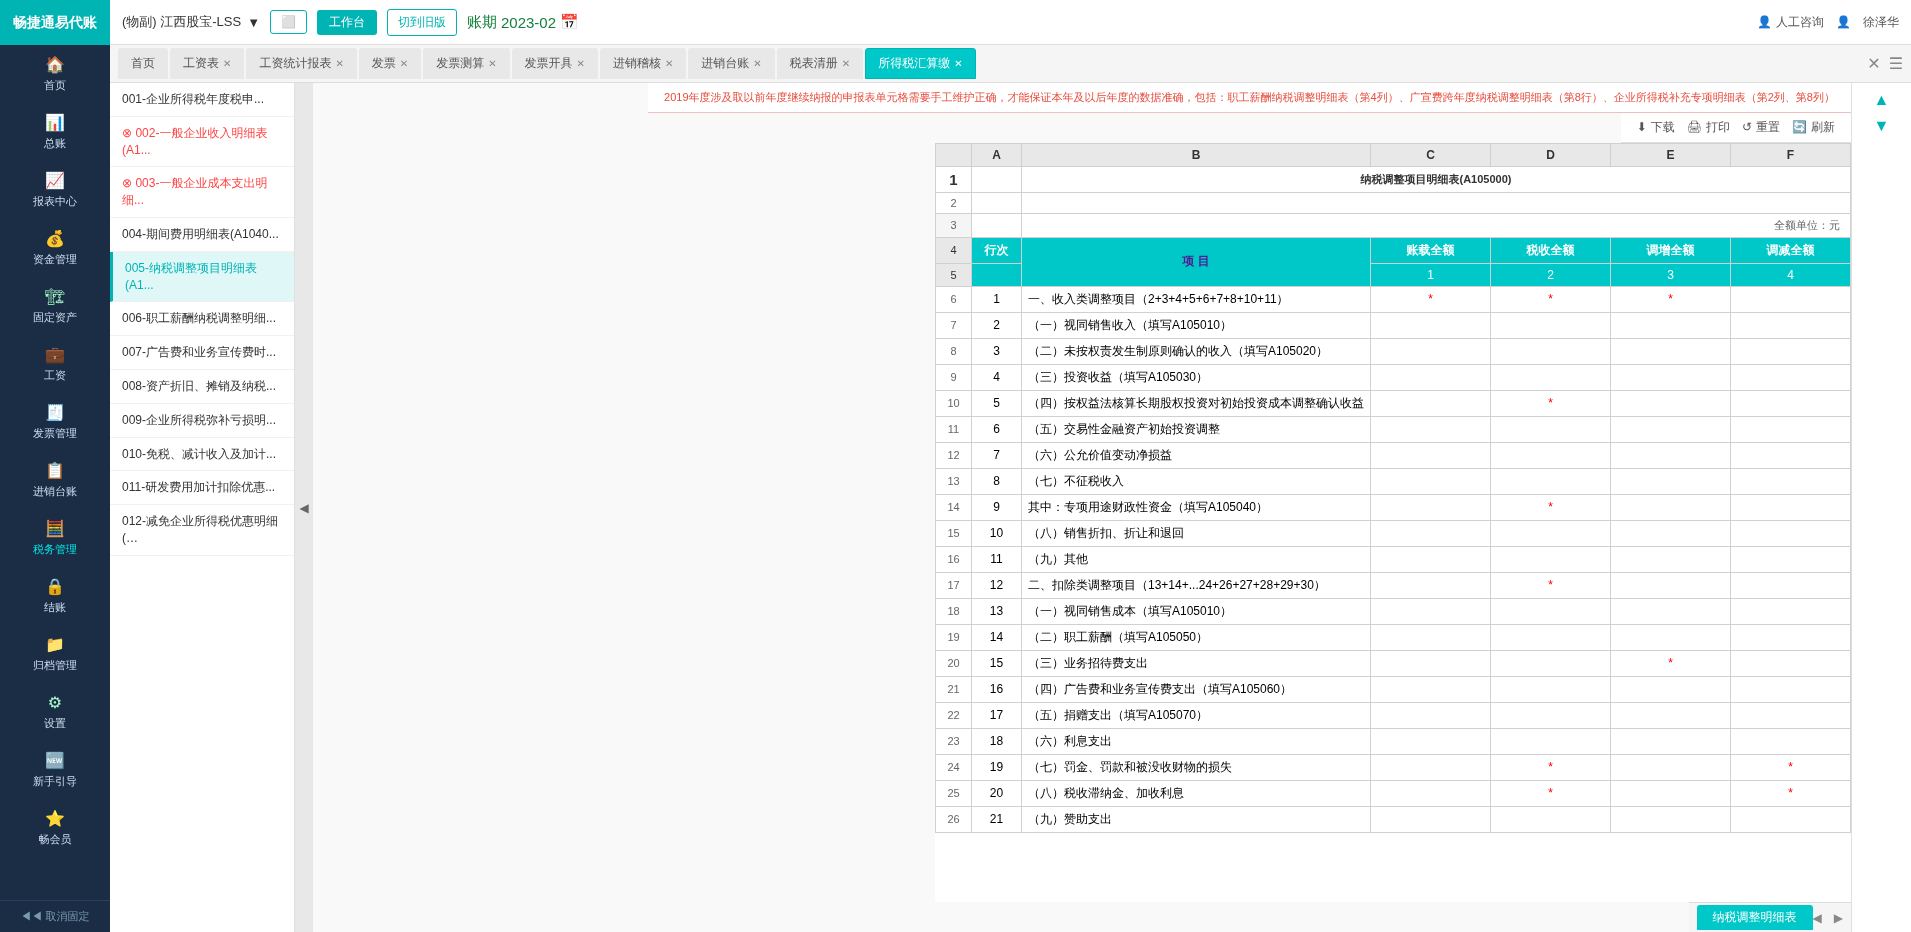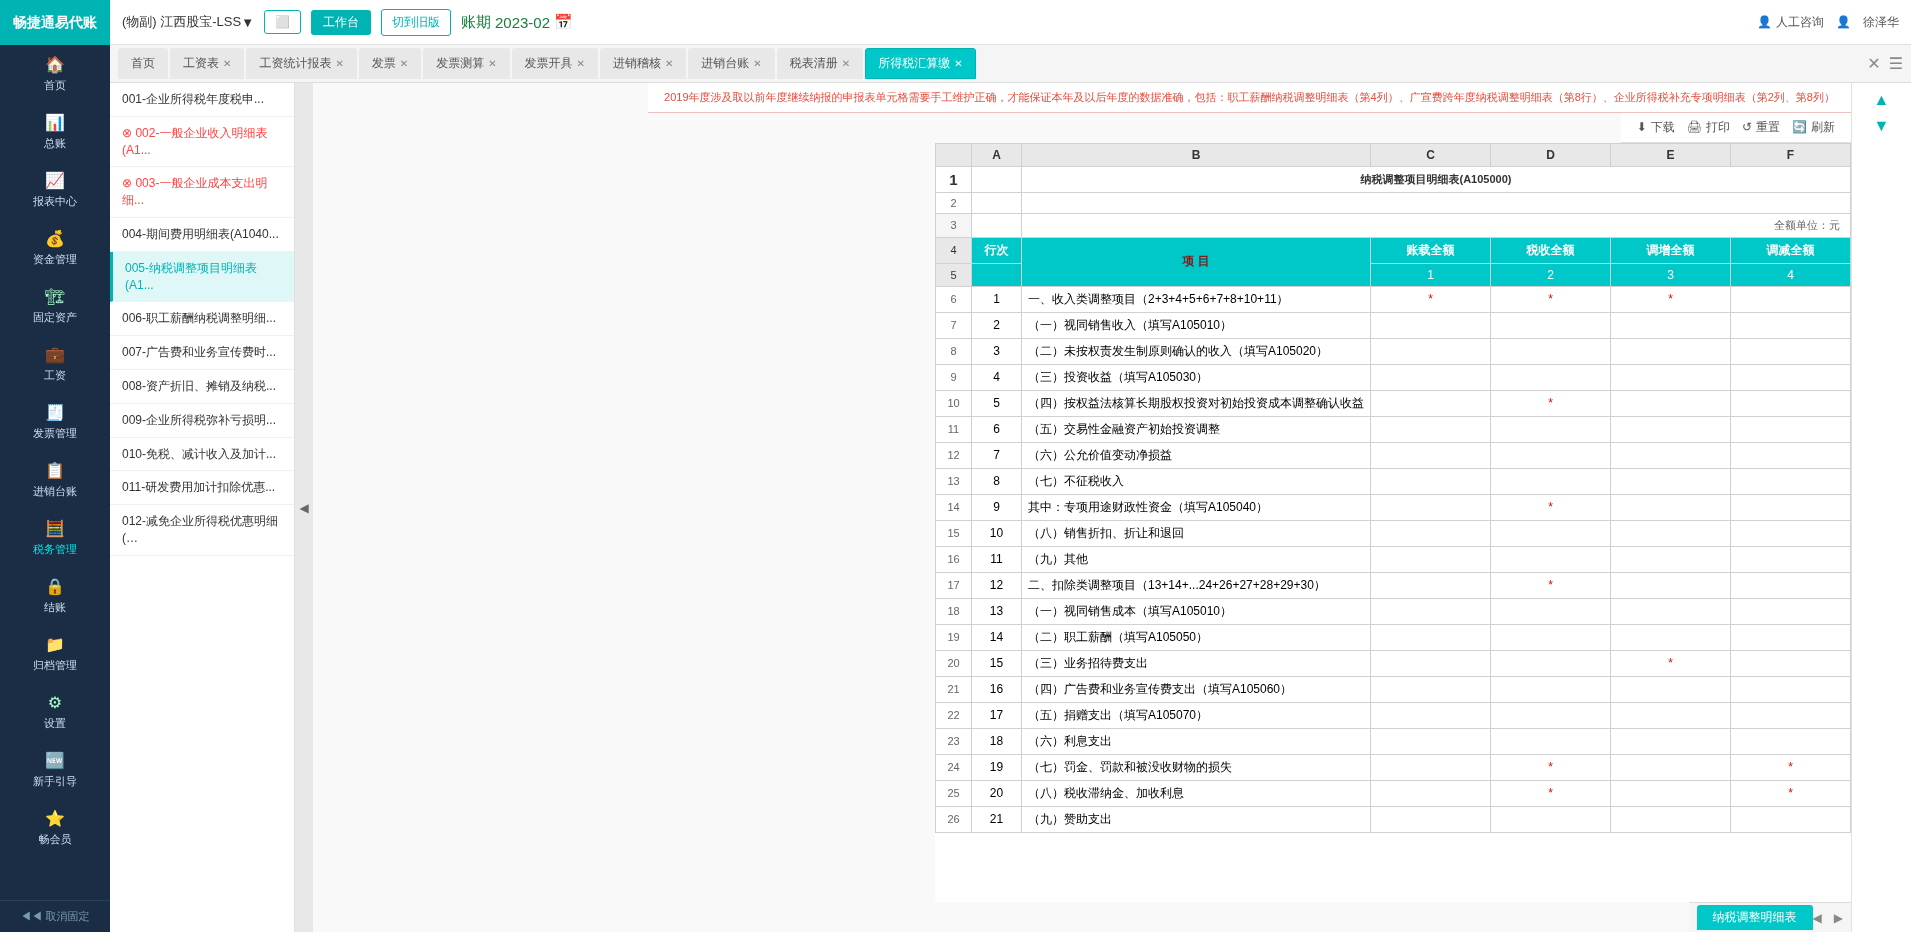--- a/index.html
+++ b/index.html
@@ -12,21 +12,21 @@
     .sidebar-item .icon { font-size: 16px; }
     .sidebar-item .label { font-size: 11px; color: #cde; }
     .sidebar-item.tax-active .label { color: #00e5e5; }
     .sidebar-bottom { margin-top: auto; padding: 8px; font-size: 11px; color: #7a9ab0; text-align: center; cursor: pointer; border-top: 1px solid #2a4060; }
 
     
     .main { flex: 1; display: flex; flex-direction: column; overflow: hidden; background: #f0f2f5; }
 
     
     .topbar { height: 45px; background: #fff; display: flex; align-items: center; padding: 0 12px; gap: 10px; border-bottom: 1px solid #e0e0e0; flex-shrink: 0; }
-    .topbar-company { display: flex; align-items: center; font-size: 13px; color: #333; }
+    .topbar-company { display: flex; align-items: center; gap: 6px; font-size: 13px; color: #333; }
     .topbar-btn { background: #00b4b4; color: #fff; border: none; border-radius: 3px; padding: 4px 12px; cursor: pointer; font-size: 12px; }
     .topbar-btn-outline { background: #fff; color: #00b4b4; border: 1px solid #00b4b4; border-radius: 3px; padding: 4px 10px; cursor: pointer; font-size: 12px; }
     .topbar-period { display: flex; align-items: center; gap: 4px; font-size: 15px; color: #15803d; }
     .topbar-right { margin-left: auto; display: flex; align-items: center; gap: 12px; font-size: 12px; color: #555; }
 
     
     .tabs { height: 38px; background: #f5f5f5; display: flex; align-items: center; padding: 0 8px; gap: 2px; border-bottom: 1px solid #ddd; flex-shrink: 0; overflow-x: auto; }
     .tab { padding: 6px 12px; font-size: 12px; color: #555; cursor: pointer; border: 1px solid transparent; border-radius: 3px 3px 0 0; white-space: nowrap; display: flex; align-items: center; gap: 4px; background: #e8e8e8; }
     .tab.active { background: #00c8c8; color: #fff; border-color: #00b4b4; }
     .tab-close { font-size: 10px; color: #888; cursor: pointer; }
@@ -291,21 +291,21 @@
                 <td colspan="5"></td>
               </tr>
               <tr>
   <td class="row-num">3</td>
   <td></td>
   <td colspan="5" style="text-align:right; font-size:11px; color:#666; padding-right:10px;">全额单位：元</td>
 </tr>
               <tr>
   <td class="row-num col-header-gray">4</td>
   <td class="header-row" style="background:#00c8c8;color:#fff;text-align:center;font-weight:bold;">行次</td>
-  <td class="header-row" rowspan="2" style="background:#00c8c8;color:#7f1d1d;text-align:center;font-weight:bold;vertical-align:middle;">项 目</td>
+  <td class="header-row" rowspan="2" style="background:#00c8c8;color:#4c1d95;text-align:center;font-weight:bold;vertical-align:middle;">项 目</td>
   <td class="header-row" style="background:#00c8c8;color:#fff;text-align:center;font-weight:bold;">账载全额</td>
   <td class="header-row" style="background:#00c8c8;color:#fff;text-align:center;font-weight:bold;">税收全额</td>
   <td class="header-row" style="background:#00c8c8;color:#fff;text-align:center;font-weight:bold;">调增全额</td>
   <td class="header-row" style="background:#00c8c8;color:#fff;text-align:center;font-weight:bold;">调减全额</td>
 </tr>
               <tr>
   <td class="row-num col-header-gray">5</td>
   <td class="sub-header-row" style="background:#00c8c8;color:#fff;text-align:center;"></td>
   <td class="sub-header-row" style="background:#00c8c8;color:#fff;text-align:center;">1</td>
   <td class="sub-header-row" style="background:#00c8c8;color:#fff;text-align:center;">2</td>

